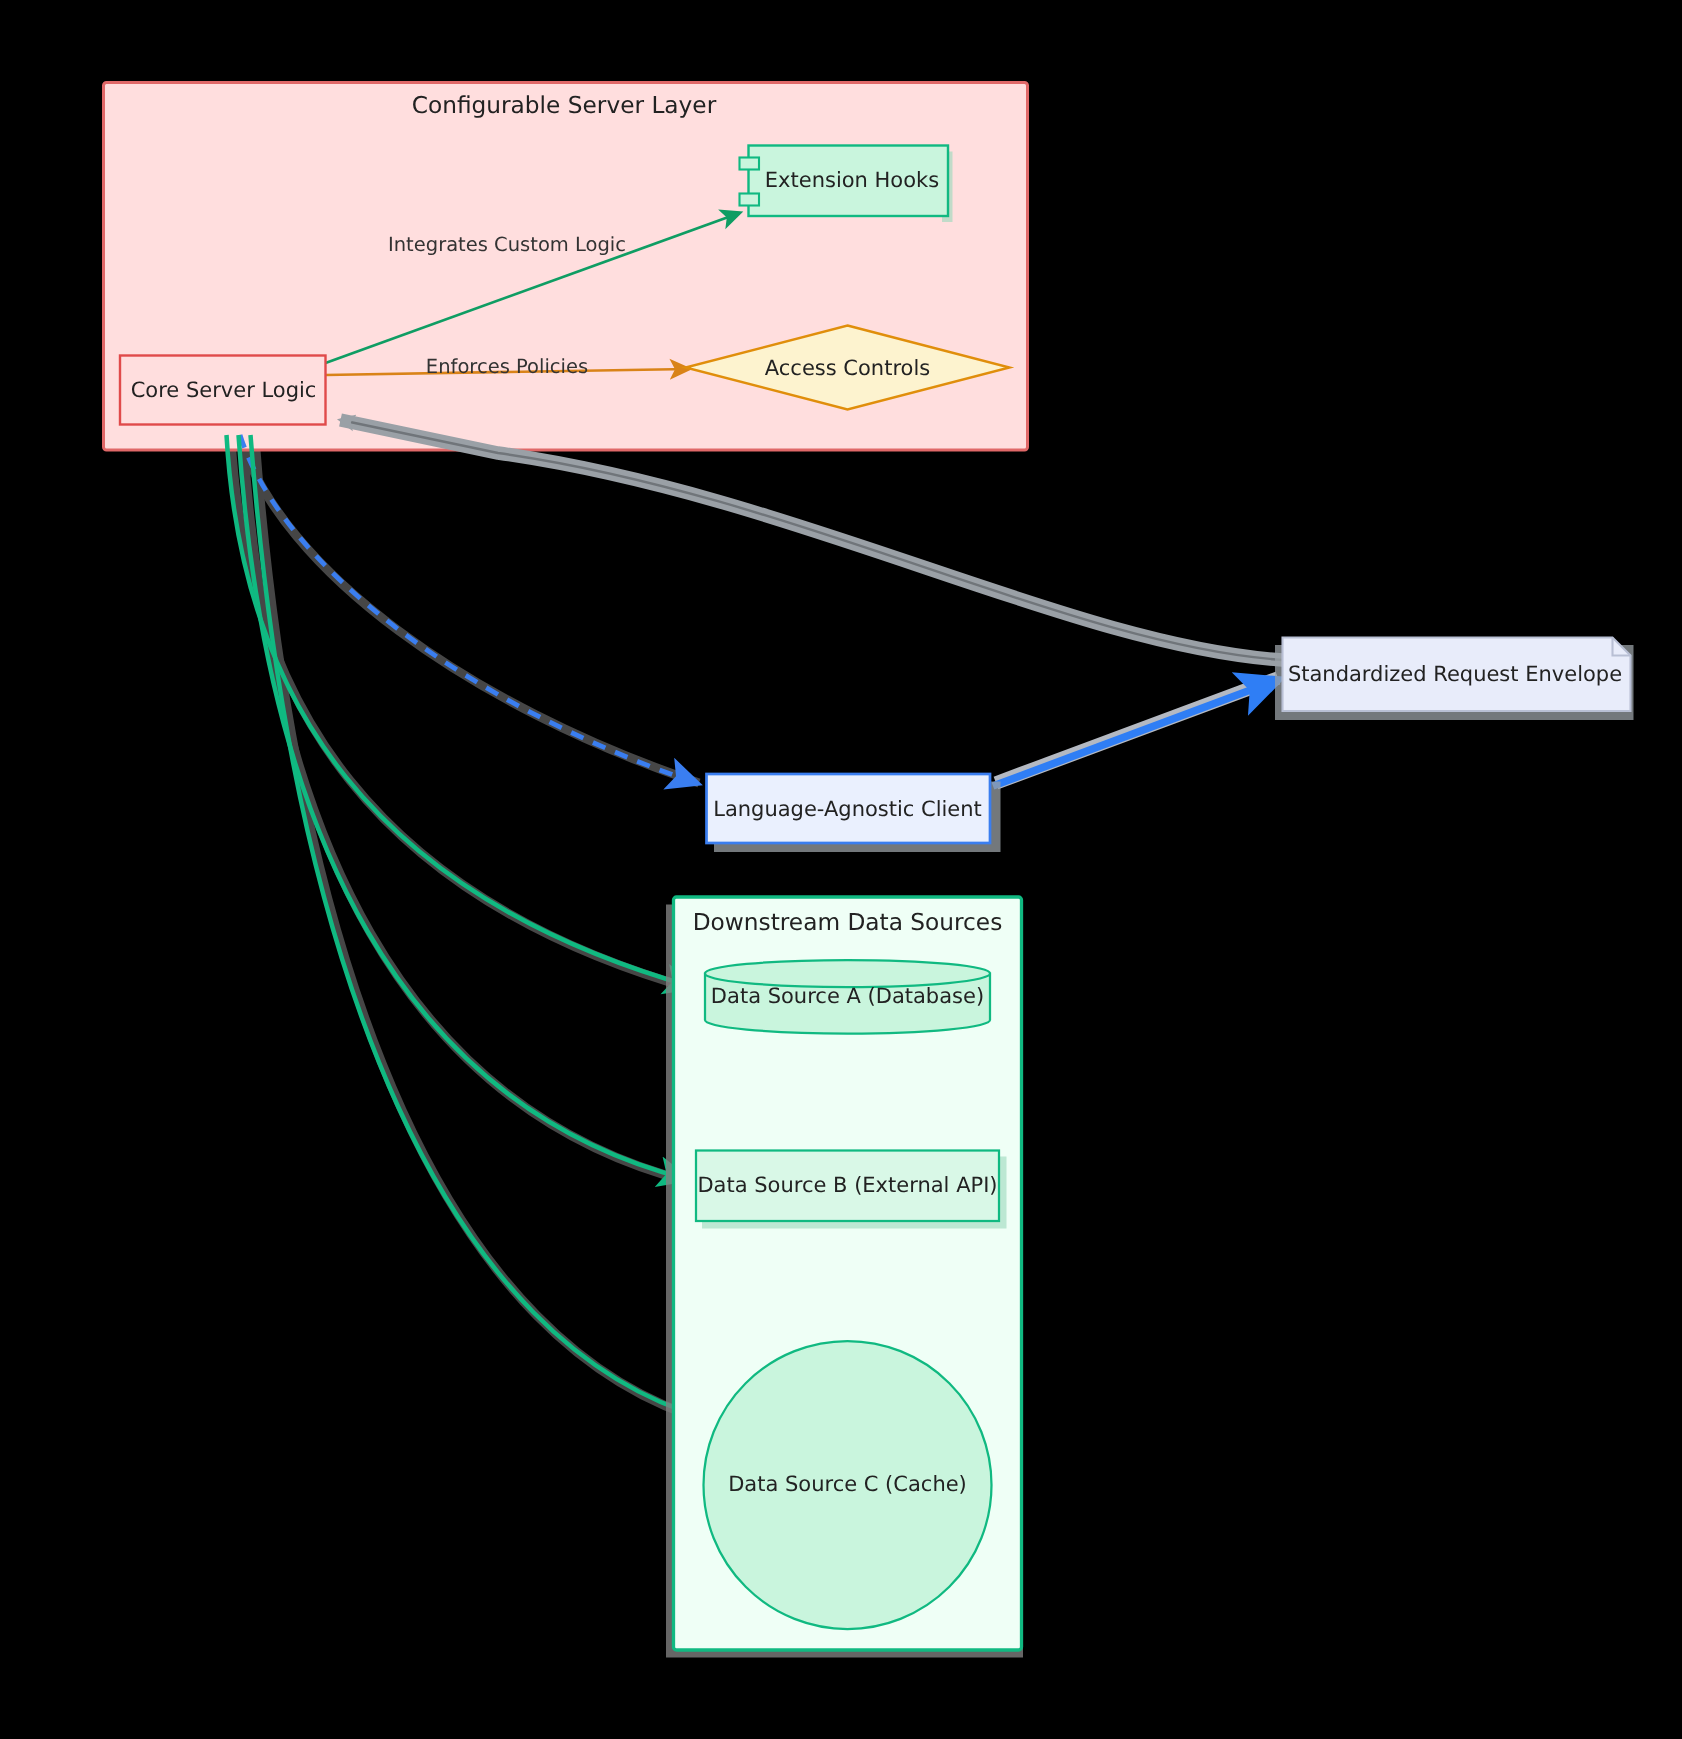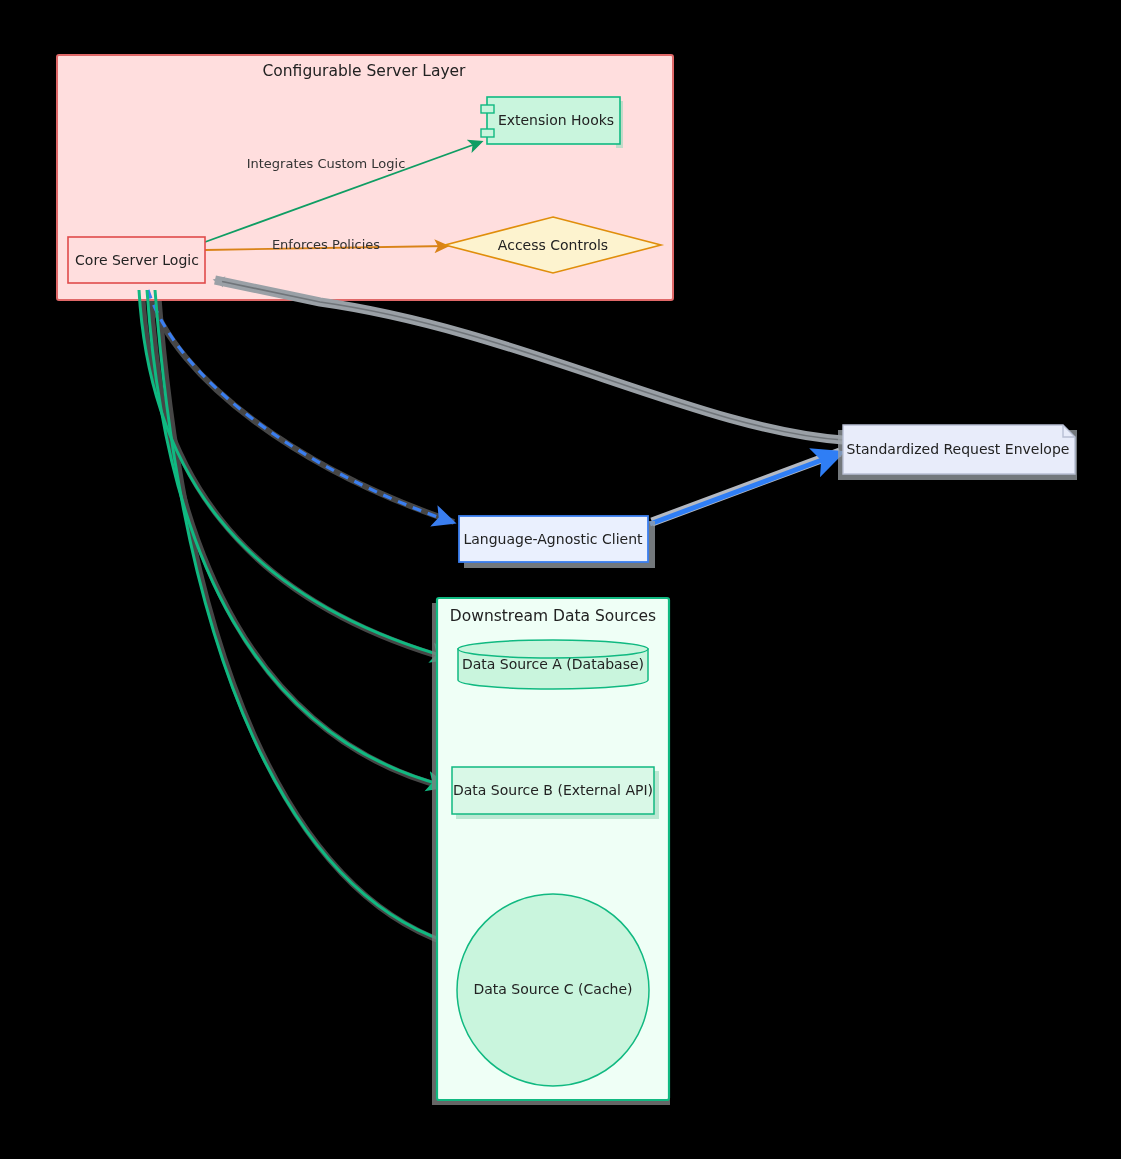--- a/index.html
+++ b/index.html
@@ -9,21 +9,21 @@
   }
   body {
     width: 1121px;
     height: 1159px;
     position: relative;
     overflow: hidden;
     font-family: "DejaVu Sans", "Liberation Sans", sans-serif;
   }
   #diagram-root {
     position: absolute;
-    left: 0; top: 0;
+    left: 12px; top: 0;
     width: 980px;
     height: 1159px;
   }
   svg#diagram-svg {
     position: absolute;
     left: 0; top: 0;
     width: 1121px;
     height: 1159px;
     display: block;
   }

